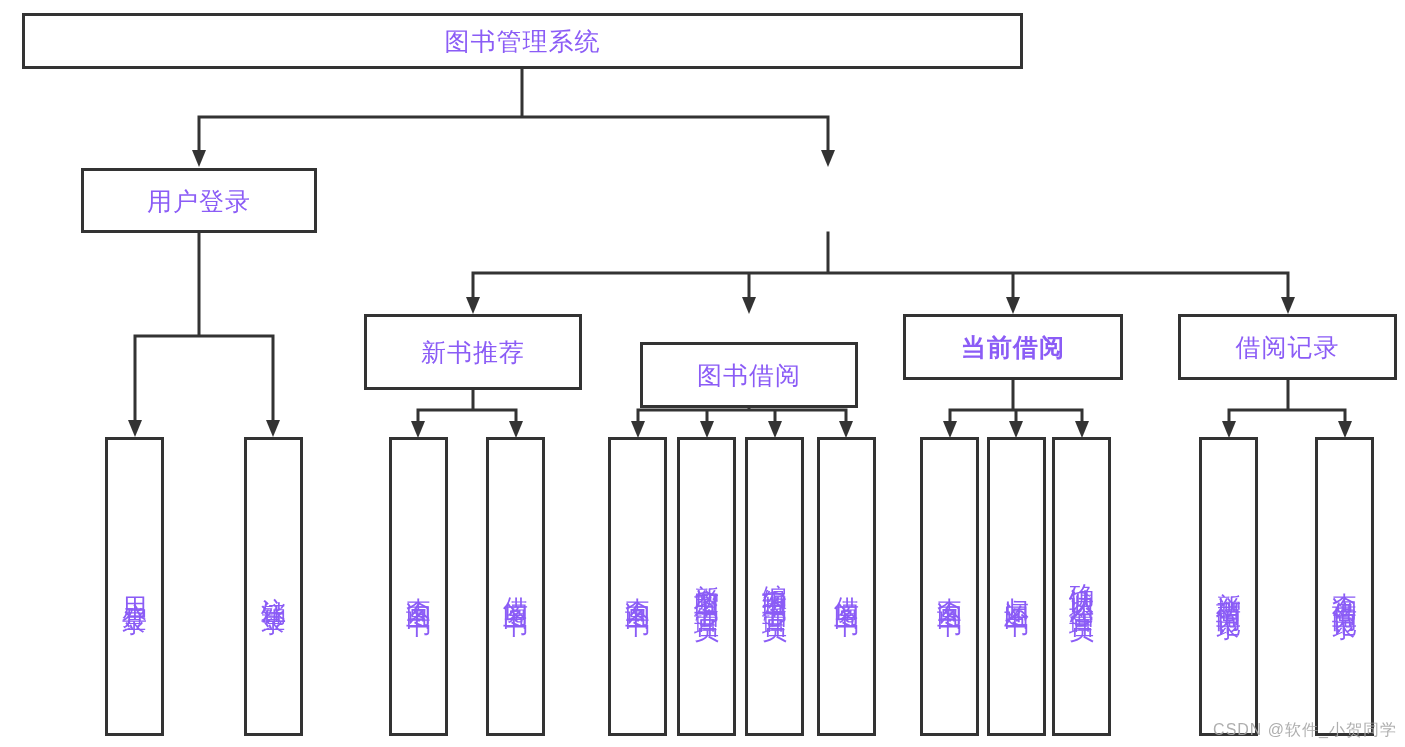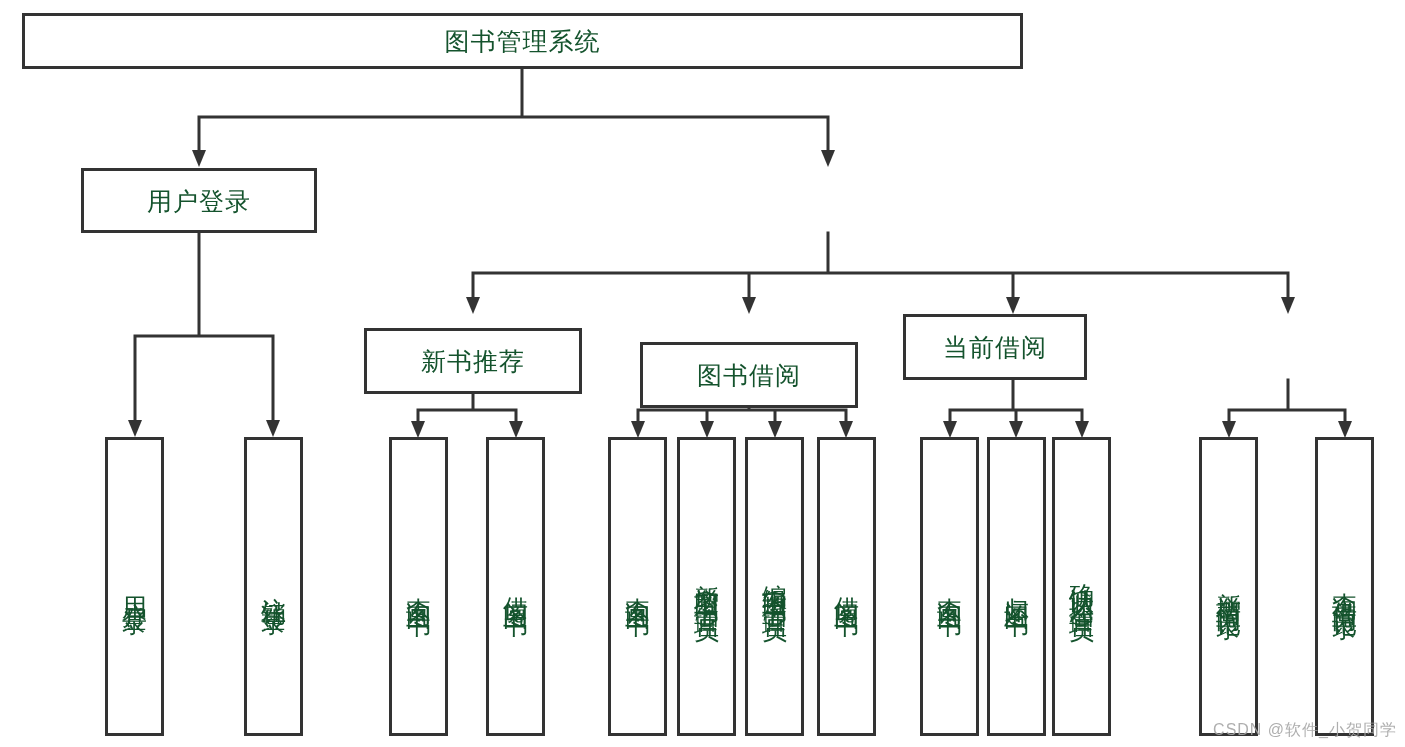--- a/index.html
+++ b/index.html
@@ -18,21 +18,21 @@
   .box {
     position:absolute;
     box-sizing:border-box;
     border:3px solid #333333;
     background:#ffffff;
     display:flex;
     align-items:center;
     justify-content:center;
     font-size:25px;
     line-height:1.2;
-    color:#14532d;
+    color:#8b5cf6;
     white-space:nowrap;
   }
   .hlabel { letter-spacing:1px; }
   .vbox .vlabel {
     writing-mode:vertical-rl;
     text-orientation:mixed;
     letter-spacing:5px;
     line-height:1;
     white-space:nowrap;
   }
@@ -92,28 +92,31 @@
   </svg>
 
   <div class="box" style="left:22px; top:13px; width:1001px; height:56px;">
     <span class="hlabel">图书管理系统</span>
   </div>
 
   <div class="box" style="left:81px; top:168px; width:236px; height:65px;">
     <span class="hlabel">用户登录</span>
   </div>
 
-  <div class="box" style="left:364px; top:328px; width:218px; height:66px;">
+  <div class="box" style="left:364px; top:314px; width:218px; height:76px;">
     <span class="hlabel">新书推荐</span>
   </div>
   <div class="box" style="left:640px; top:314px; width:218px; height:66px;margin-top:28px;">
     <span class="hlabel">图书借阅</span>
   </div>
-  <div class="box" style="left:903px; top:314px; width:184px; height:66px;">
+  <div class="box" style="left:903px; top:314px; width:220px; height:66px;font-weight:bold;">
     <span class="hlabel">当前借阅</span>
+  </div>
+  <div class="box" style="left:1178px; top:314px; width:219px; height:66px;">
+    <span class="hlabel">借阅记录</span>
   </div>
 
   <div class="box vbox" style="left:105px; top:437px; width:59px; height:299px;">
     <span class="vlabel">用户登录</span>
   </div>
   <div class="box vbox" style="left:244px; top:437px; width:59px; height:299px;">
     <span class="vlabel">注销登录</span>
   </div>
 
   <div class="box vbox" style="left:389px; top:437px; width:59px; height:299px;">

